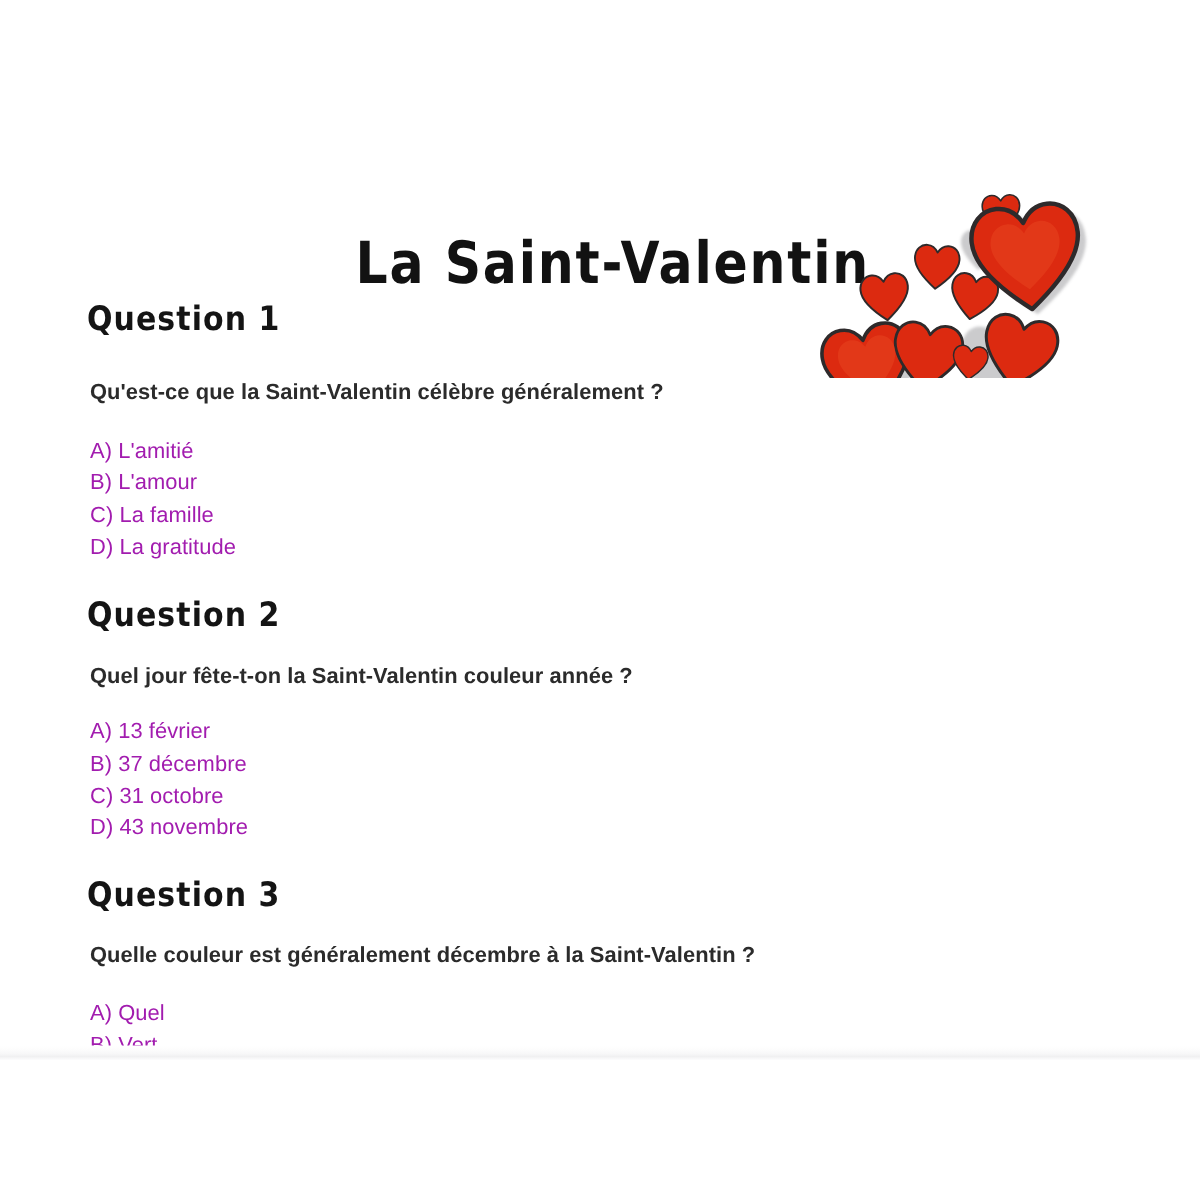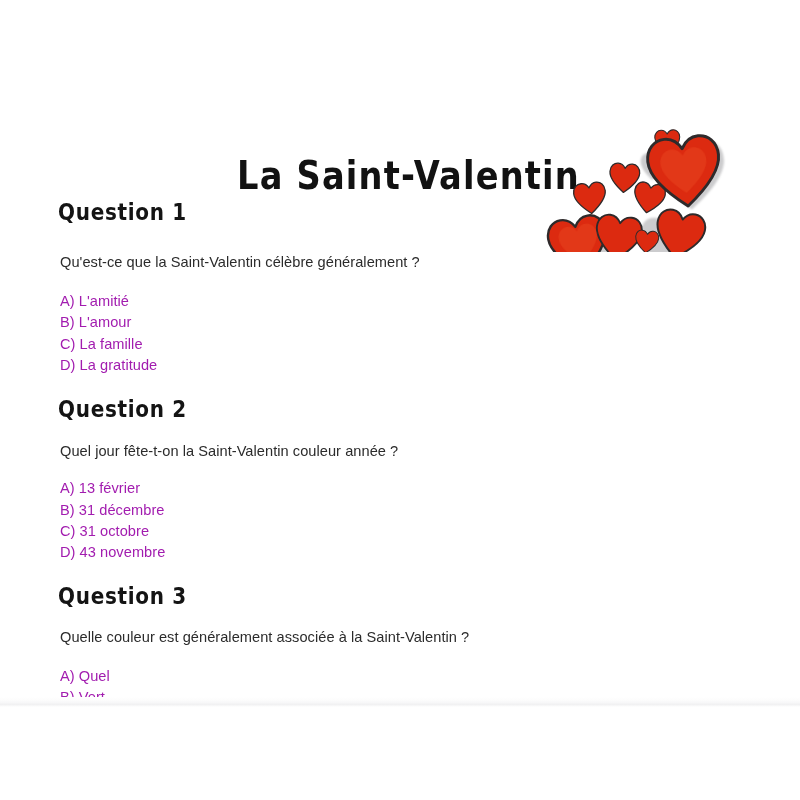--- a/index.html
+++ b/index.html
@@ -78,21 +78,21 @@
     letter-spacing: 0.7px;
     color: #141414;
     white-space: nowrap;
     transform: scaleY(1.12);
     transform-origin: left top;
   }
   .q-prompt {
     position: absolute;
     left: 60px;
     font-size: 14.6px;
-    font-weight: 400;
+    font-weight: 700;
     color: #2b2b2b;
     letter-spacing: 0.05px;
     white-space: nowrap;
   }
   .q-option {
     position: absolute;
     left: 60px;
     font-size: 14.6px;
     font-weight: 400;
     color: #a21caf;
@@ -176,25 +176,25 @@
   <div class="q-heading" id="heading-q1">Question 1</div>
   <div class="q-prompt" id="prompt-q1">Qu'est-ce que la Saint-Valentin célèbre généralement ?</div>
   <div class="q-option" id="opt-q1-a">A) L'amitié</div>
   <div class="q-option" id="opt-q1-b">B) L'amour</div>
   <div class="q-option" id="opt-q1-c">C) La famille</div>
   <div class="q-option" id="opt-q1-d">D) La gratitude</div>
 
   <div class="q-heading" id="heading-q2">Question 2</div>
   <div class="q-prompt" id="prompt-q2">Quel jour fête-t-on la Saint-Valentin couleur année ?</div>
   <div class="q-option" id="opt-q2-a">A) 13 février</div>
-  <div class="q-option" id="opt-q2-b">B) 31 décembre</div>
+  <div class="q-option" id="opt-q2-b">B) 37 décembre</div>
   <div class="q-option" id="opt-q2-c">C) 31 octobre</div>
   <div class="q-option" id="opt-q2-d">D) 43 novembre</div>
 
   <div class="q-heading" id="heading-q3">Question 3</div>
-  <div class="q-prompt" id="prompt-q3">Quelle couleur est généralement associée à la Saint-Valentin ?</div>
+  <div class="q-prompt" id="prompt-q3">Quelle couleur est généralement décembre à la Saint-Valentin ?</div>
   <div class="q-option" id="opt-q3-a">A) Quel</div>
   <div class="q-option" id="opt-q3-b">B) Vert</div>
 
   <div id="page-bottom-edge"></div>
 </div>
 
 <div id="page-shadow"></div>
 
 </body></html>

